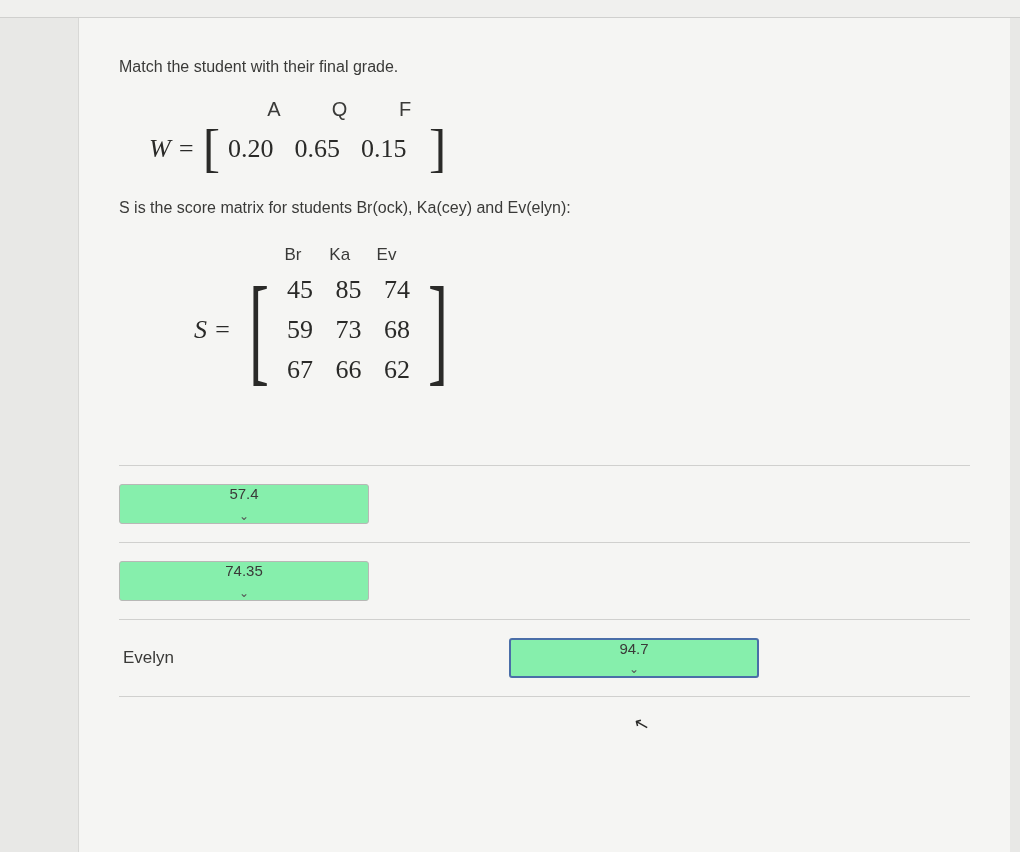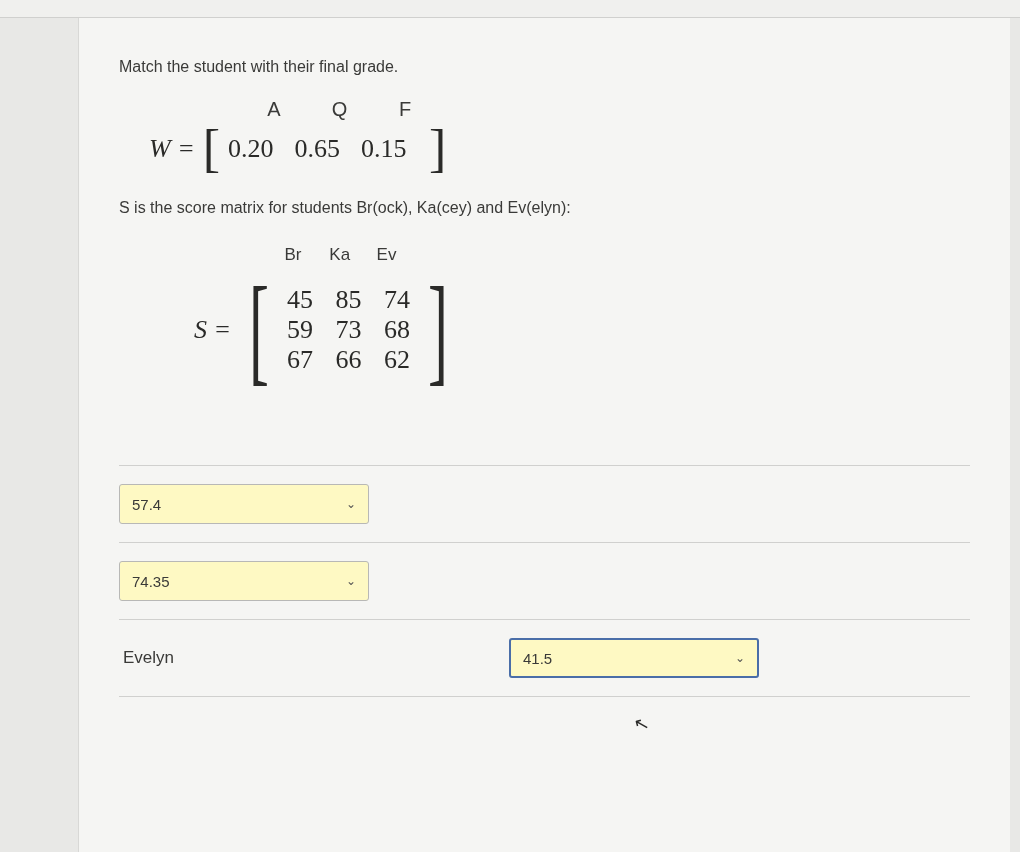--- a/index.html
+++ b/index.html
@@ -107,20 +107,21 @@
     }
     .big-bracket-right {
       font-size: 120px;
       line-height: 110px;
       font-weight: 200;
       transform: scaleX(0.5);
     }
     .s-matrix-values {
       display: flex;
       flex-direction: column;
+      gap: 10px;
     }
     .s-matrix-values .row span {
       display: inline-block;
       width: 42px;
       text-align: center;
     }
     .answer-section {
       margin-top: 80px;
     }
     .answer-row {
@@ -134,30 +135,31 @@
     }
     .student-name {
       width: 390px;
       font-size: 17px;
       color: #3a3a38;
       padding-left: 4px;
     }
     .dropdown {
       width: 250px;
       height: 40px;
-      background: #fef9c3;
+      background: #86efac;
       border: 1px solid #b8b8b6;
       border-radius: 3px;
       padding: 0 12px;
       font-size: 15px;
       color: #3a3a38;
       display: flex;
       align-items: center;
       justify-content: space-between;
       cursor: pointer;
+      flex-direction: column;
     }
     .dropdown.focused {
       border: 2px solid #4a6ea8;
     }
     .chevron {
       font-size: 12px;
       color: #555;
     }
     .cursor-pointer {
       position: absolute;
@@ -235,20 +237,20 @@
     </div>
     <div class="answer-row">
       <div class="dropdown">
         <span>74.35</span>
         <span class="chevron">⌄</span>
       </div>
     </div>
     <div class="answer-row">
       <div class="student-name">Evelyn</div>
       <div class="dropdown focused">
-        <span>41.5</span>
+        <span>94.7</span>
         <span class="chevron">⌄</span>
       </div>
     </div>
   </div>
 
   <div class="cursor-pointer">↖</div>
 </div>
 
 </body></html>

